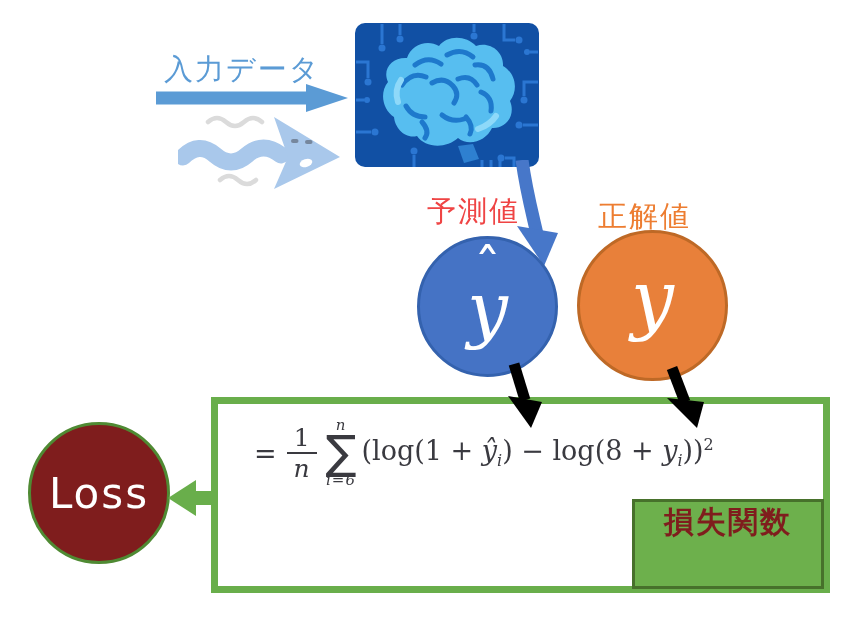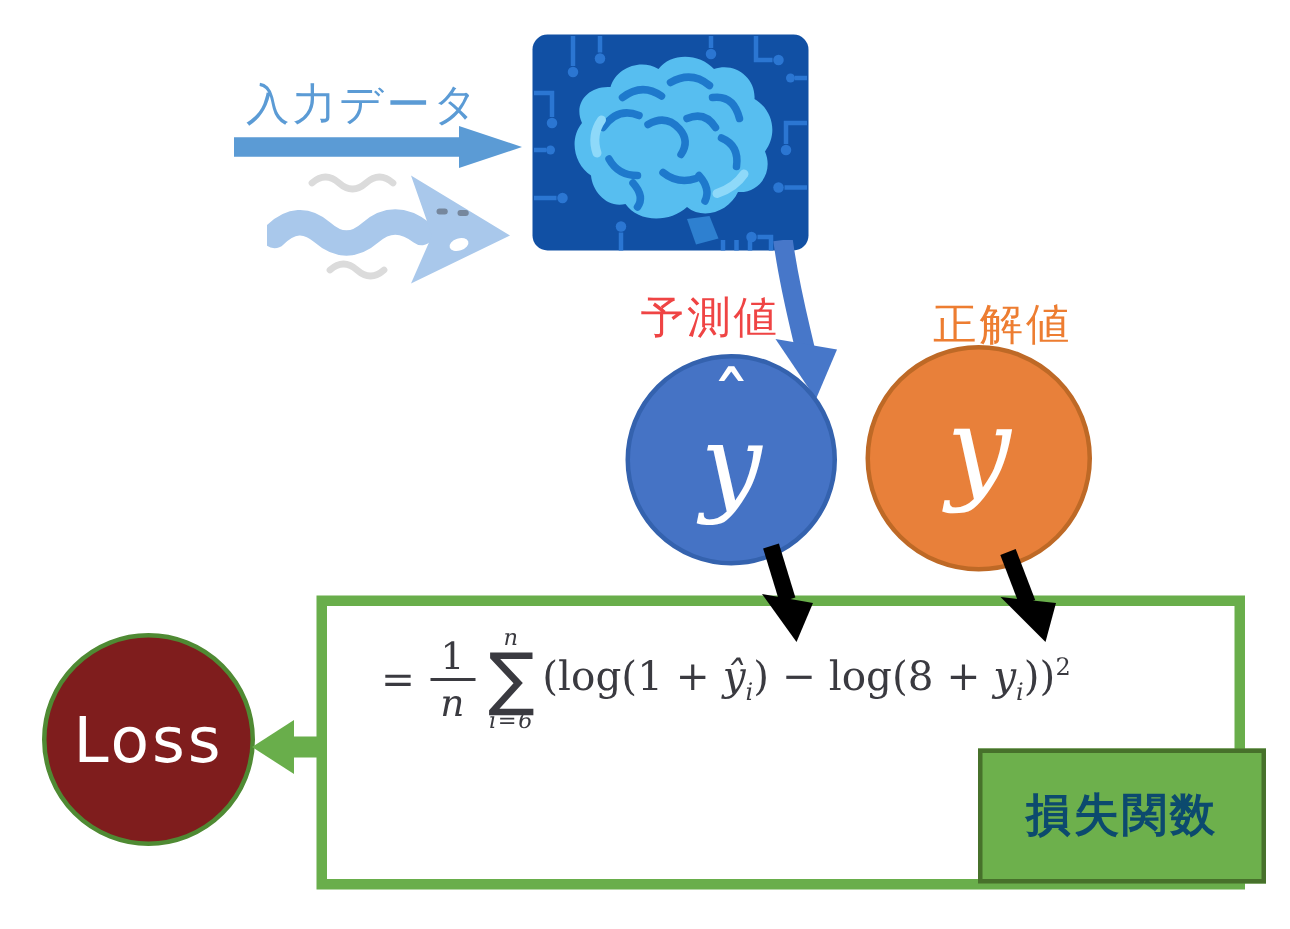--- a/index.html
+++ b/index.html
@@ -6,21 +6,21 @@
   .canvas {
     position:relative; width:860px; height:619px; background:#ffffff;
     font-family:"Liberation Sans", sans-serif; overflow:hidden;
   }
   .abs { position:absolute; }
 
   
   .jp-label { font-size:29px; letter-spacing:2px; font-weight:400; white-space:nowrap; }
   .lbl-input { left:164px; top:50px;  color:#5B9BD5; }
   .lbl-pred  { left:427px; top:192px; color:#ef4444; }
-  .lbl-actual{ left:598px; top:197px; color:#ED7D31;margin-left:24px; }
+  .lbl-actual{ left:598px; top:197px; color:#ED7D31; }
   .lbl-loss  { left:46px;  top:385px; color:#5FB23C; }
 
   
   .circle { border-radius:50%; display:flex; align-items:center; justify-content:center; box-sizing:border-box; }
   .circle-pred   { left:417px; top:236px; width:141px; height:141px; background:#4573C5; border:3px solid #3462AE; }
   .circle-actual { left:577px; top:230px; width:151px; height:151px; background:#E8803A; border:3px solid #BE6926; }
   .circle-loss   { left:28px;  top:422px; width:142px; height:142px; background:#7f1d1d; border:3px solid #4F8A33; }
   .sym-serif { font-family:"DejaVu Serif","Liberation Serif",serif; font-style:italic; color:#ffffff; }
   .sym-y  { font-size:76px; padding-bottom:14px; }
   .yhat-wrap { position:relative; display:inline-block; }
@@ -29,22 +29,22 @@
   .loss-text { font-family:"DejaVu Sans",sans-serif; color:#ffffff; font-size:42px; letter-spacing:2px; }
 
   
   .formula-box {
     left:211px; top:397px; width:619px; height:196px; box-sizing:border-box;
     background:#ffffff; border:7px solid #69AE4B;
   }
   .function-box {
     left:632px; top:499px; width:192px; height:90px; box-sizing:border-box;
     background:#6DB04C; border:3px solid #47712B;
-    display:flex; flex-direction:column; align-items:center; justify-content:center;
-    color:#0c4a6e; font-weight:bold; font-size:30px; line-height:40px; letter-spacing:2px;margin-left:20px;
+    display:flex; flex-direction:column; align-items:center; justify-content:flex-start;
+    color:#7f1d1d; font-weight:bold; font-size:30px; line-height:40px; letter-spacing:2px;
   }
 
   
   .formula {
     left:244px; top:409px; height:88px; display:flex; align-items:center;
     font-family:"DejaVu Serif","Liberation Serif",serif; color:#3A3A40; font-size:27px; white-space:nowrap;
   }
   .f-eq { margin:0 10px; }
   .f-frac { display:inline-flex; flex-direction:column; align-items:center; font-size:25px; line-height:1.1; margin-right:9px; }
   .f-num { border-bottom:2px solid #3A3A40; padding:0 7px 1px; }

